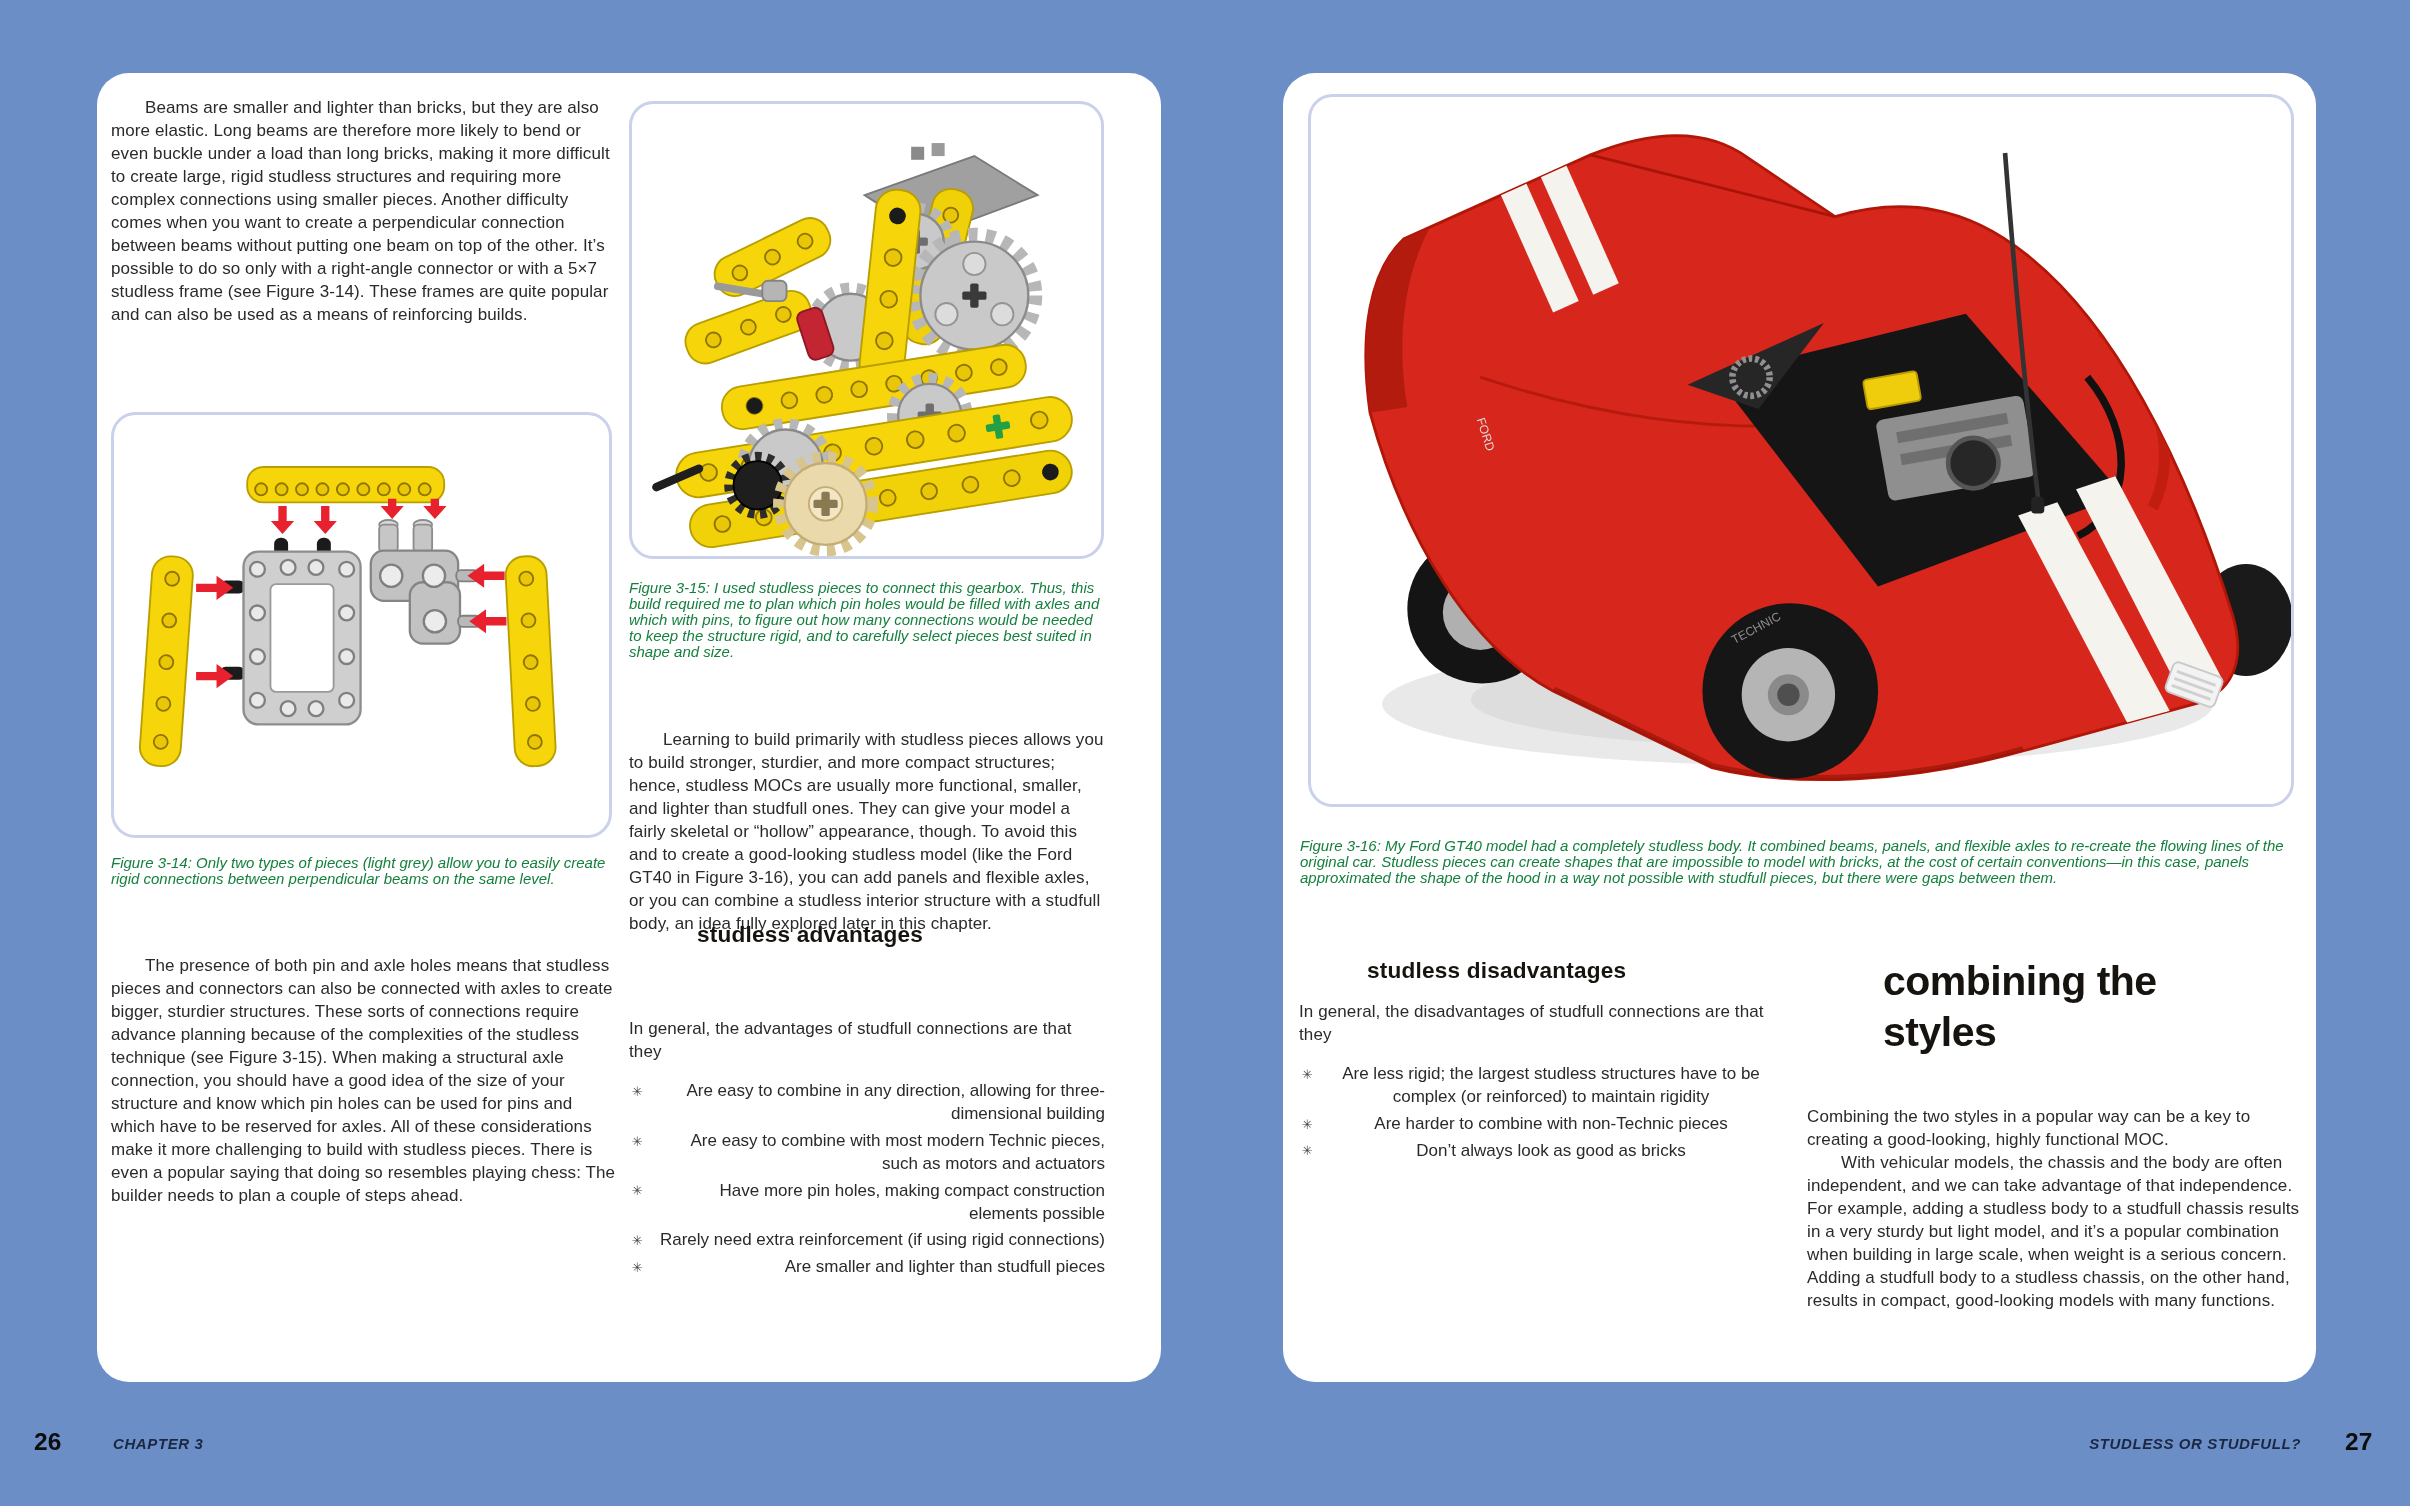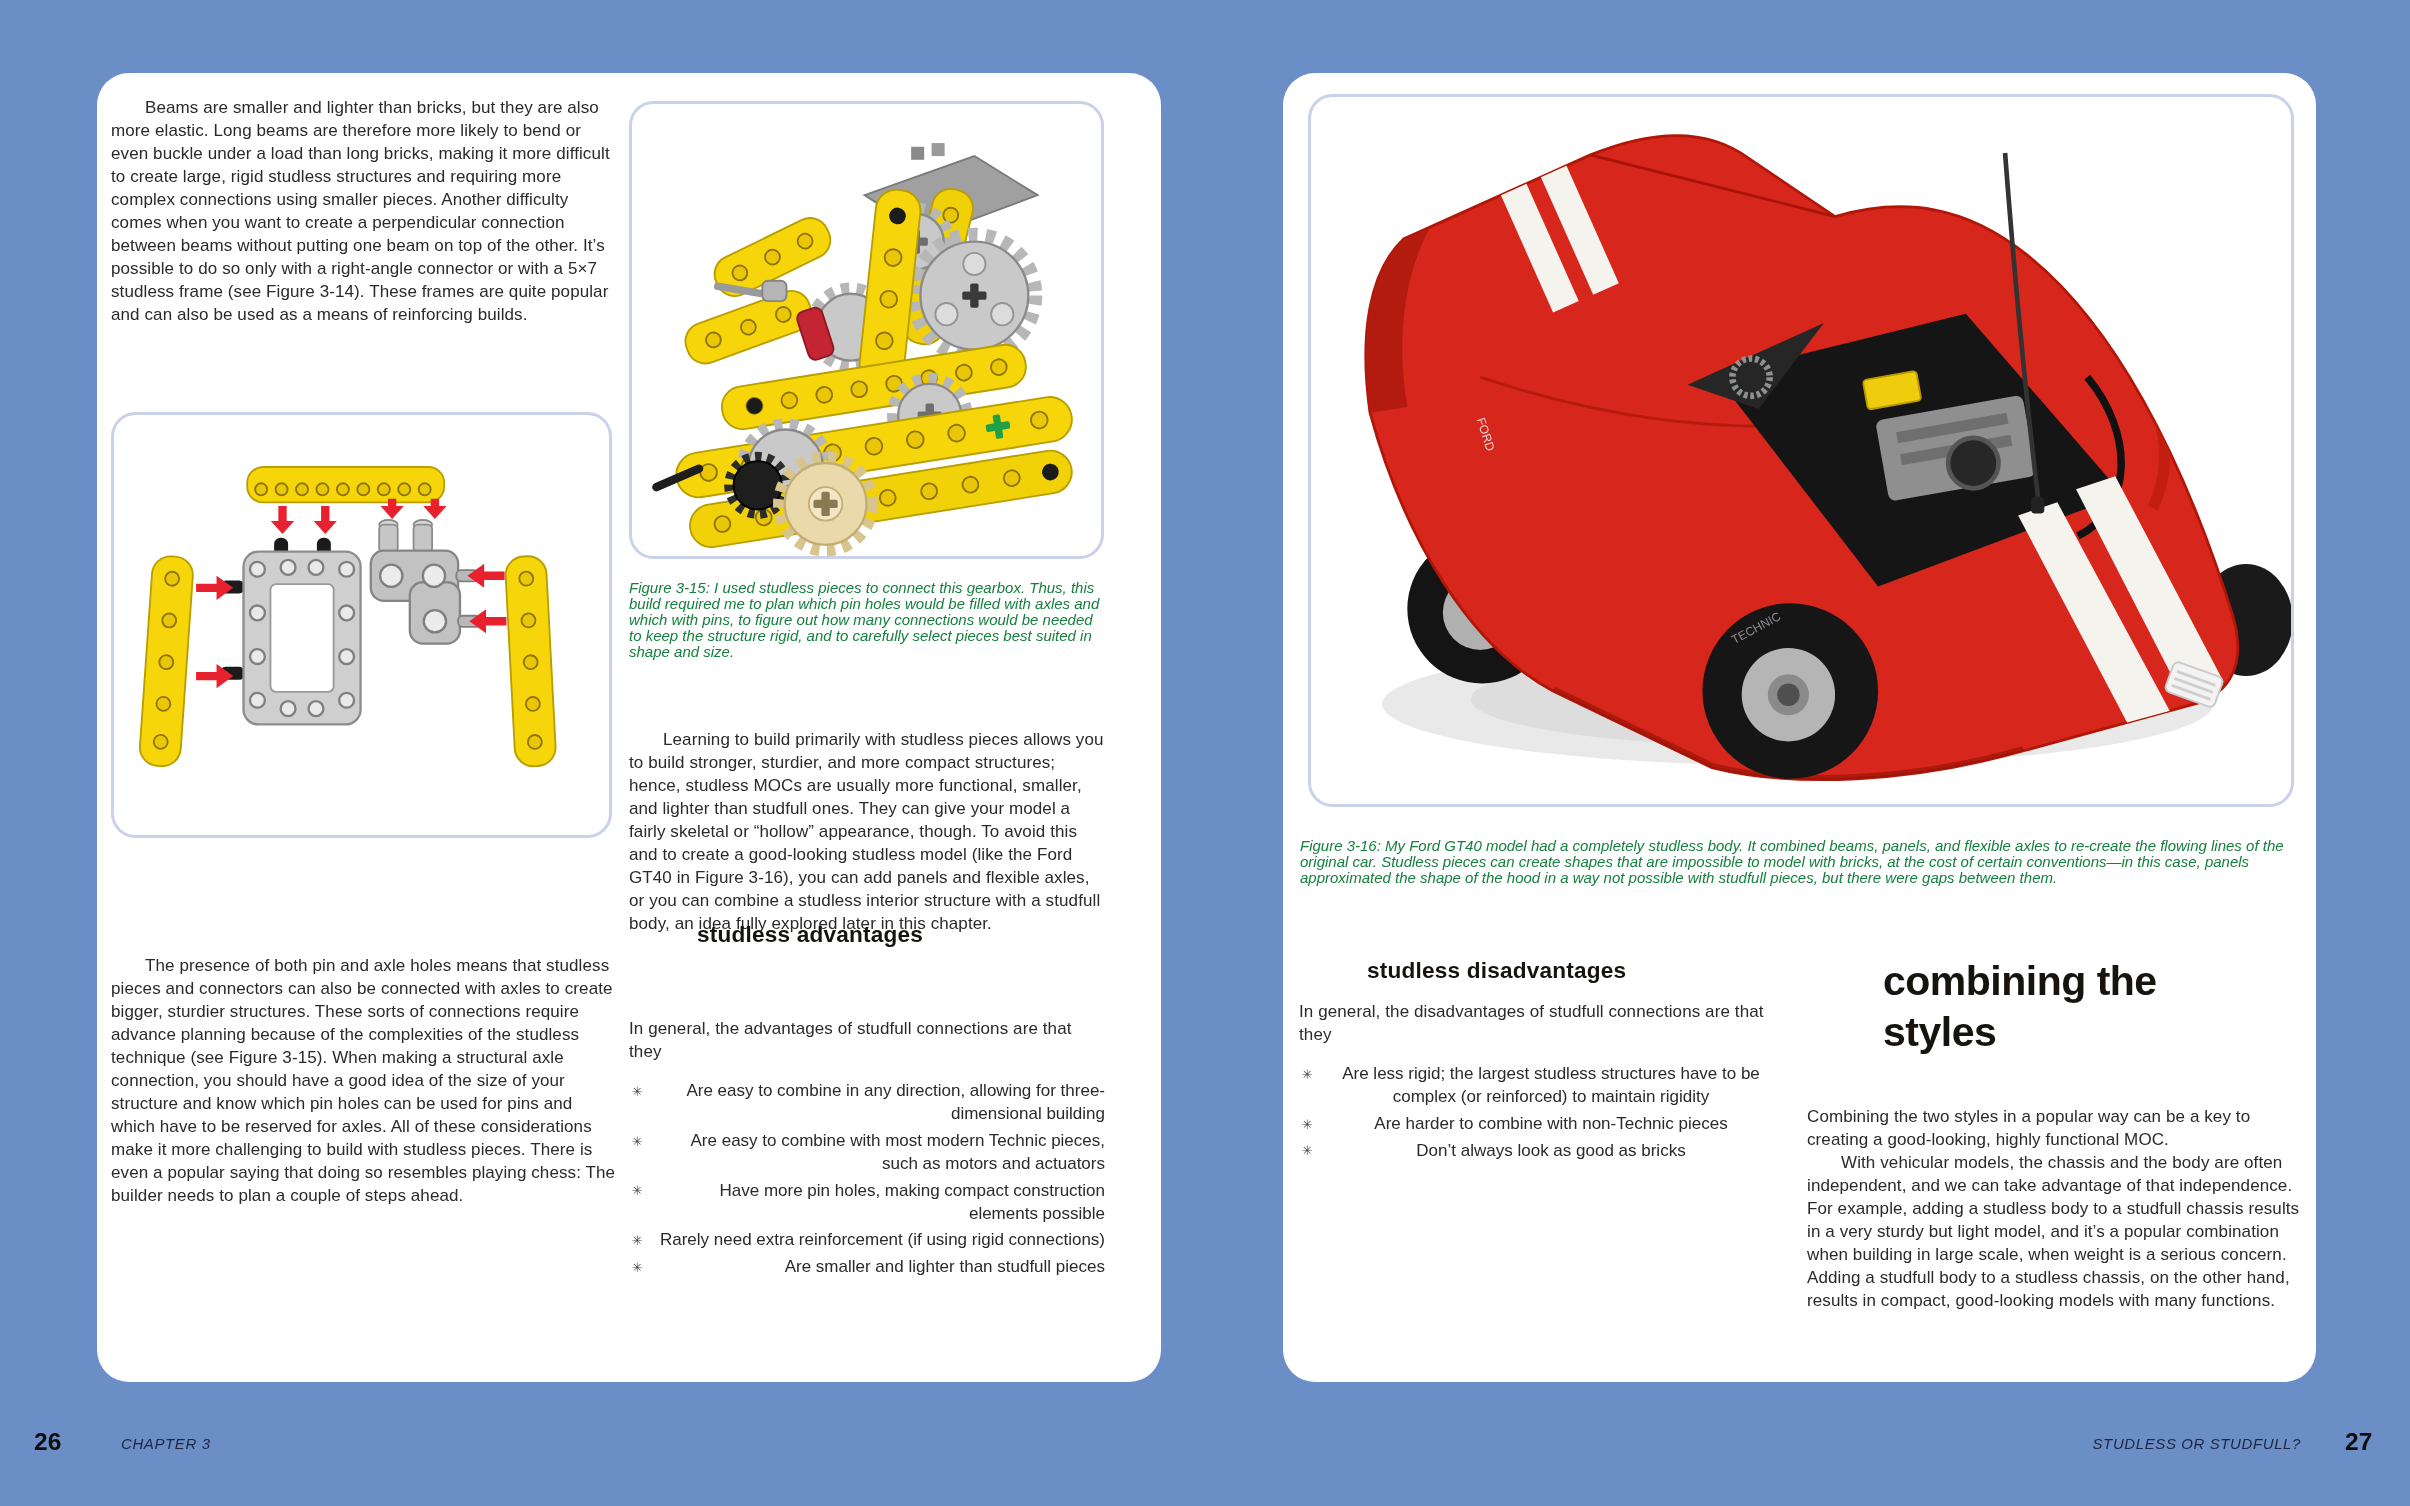--- a/index.html
+++ b/index.html
@@ -25,21 +25,21 @@
   h2{font-size:41px;line-height:51px;letter-spacing:-0.5px;}
   figure.figbox{margin:0;border:3.8px solid var(--c-figure-border);border-radius:24.5px;background:#fff;box-sizing:border-box;overflow:hidden;}
   figure.figbox svg{display:block;width:100%;height:100%;}
   ul.bullets{list-style:none;margin:0;padding:0;}
   ul.bullets li{position:relative;padding-left:28px;margin-bottom:3.8px;font-size:17px;line-height:23px;color:var(--c-text);}
   ul.bullets li::before{
     content:"✳";position:absolute;left:2.8px;top:0.9px;font-size:13px;color:#454545;
     font-family:"DejaVu Sans",sans-serif;
   }
   .footer-num{position:absolute;font-size:24.5px;font-weight:bold;color:#0e0e0e;}
-  .footer-label{position:absolute;font-size:15px;font-weight:normal;font-style:italic;color:var(--c-footer-text);letter-spacing:0.6px;margin-left:8px;}
+  .footer-label{position:absolute;font-size:15px;font-weight:bold;font-style:italic;color:var(--c-footer-text);letter-spacing:0.6px;}
 </style>
 </head>
 <body>
 
 <section class="page" style="left:97px;top:73px;width:1024px;height:1309px;padding-left:40px;">
 
   <p class="body indent" style="left:14px;top:22.6px;width:510px;">Beams are smaller and lighter than bricks, but they are also more elastic. Long beams are therefore more likely to bend or even buckle under a load than long bricks, making it more difficult to create large, rigid studless structures and requiring more complex connections using smaller pieces. Another difficulty comes when you want to create a perpendicular connection between beams without putting one beam on top of the other. It’s possible to do so only with a right-angle connector or with a 5×7 studless frame (see Figure 3-14). These frames are quite popular and can also be used as a means of reinforcing builds.</p>
 
   <figure class="figbox" style="left:14px;top:339px;width:501px;height:426px;">
     <svg viewBox="0 0 532 452" xmlns="http://www.w3.org/2000/svg">
@@ -128,20 +128,21 @@
 
       <g fill="#e8212e">
         <path d="M88 181.5 h22 v-8.5 L128 186 l-18 13 v-8.5 h-22 z"></path>
         <path d="M88 276.5 h22 v-8.5 L128 281 l-18 13 v-8.5 h-22 z"></path>
         <path d="M420 168.5 h-22 v-8.5 L380 173 l18 13 v-8.5 h22 z"></path>
         <path d="M422 217.5 h-22 v-8.5 L382 222 l18 13 v-8.5 h22 z"></path>
       </g>
     </svg>
   </figure>
 
+  <p class="caption" style="left:14px;top:782px;width:507px;">Figure 3-14: Only two types of pieces (light grey) allow you to easily create rigid connections between perpendicular beams on the same level.</p>
 
   <p class="body indent" style="left:14px;top:881px;width:510px;">The presence of both pin and axle holes means that studless pieces and connectors can also be connected with axles to create bigger, sturdier structures. These sorts of connections require advance planning because of the complexities of the studless technique (see Figure 3-15). When making a structural axle connection, you should have a good idea of the size of your structure and know which pin holes can be used for pins and which have to be reserved for axles. All of these considerations make it more challenging to build with studless pieces. There is even a popular saying that doing so resembles playing chess: The builder needs to plan a couple of steps ahead.</p>
 
   <figure class="figbox" style="left:532px;top:28px;width:475px;height:458px;">
     <svg viewBox="0 0 504 486" xmlns="http://www.w3.org/2000/svg">
 
       <g>
         <rect x="300" y="46" width="14" height="14" fill="#8a8a8a"></rect>
         <rect x="322" y="42" width="14" height="14" fill="#9a9a9a"></rect>
         <polygon points="250,98 368,56 436,98 318,142" fill="#a0a0a0" stroke="#7a7a7a" stroke-width="2"></polygon>

